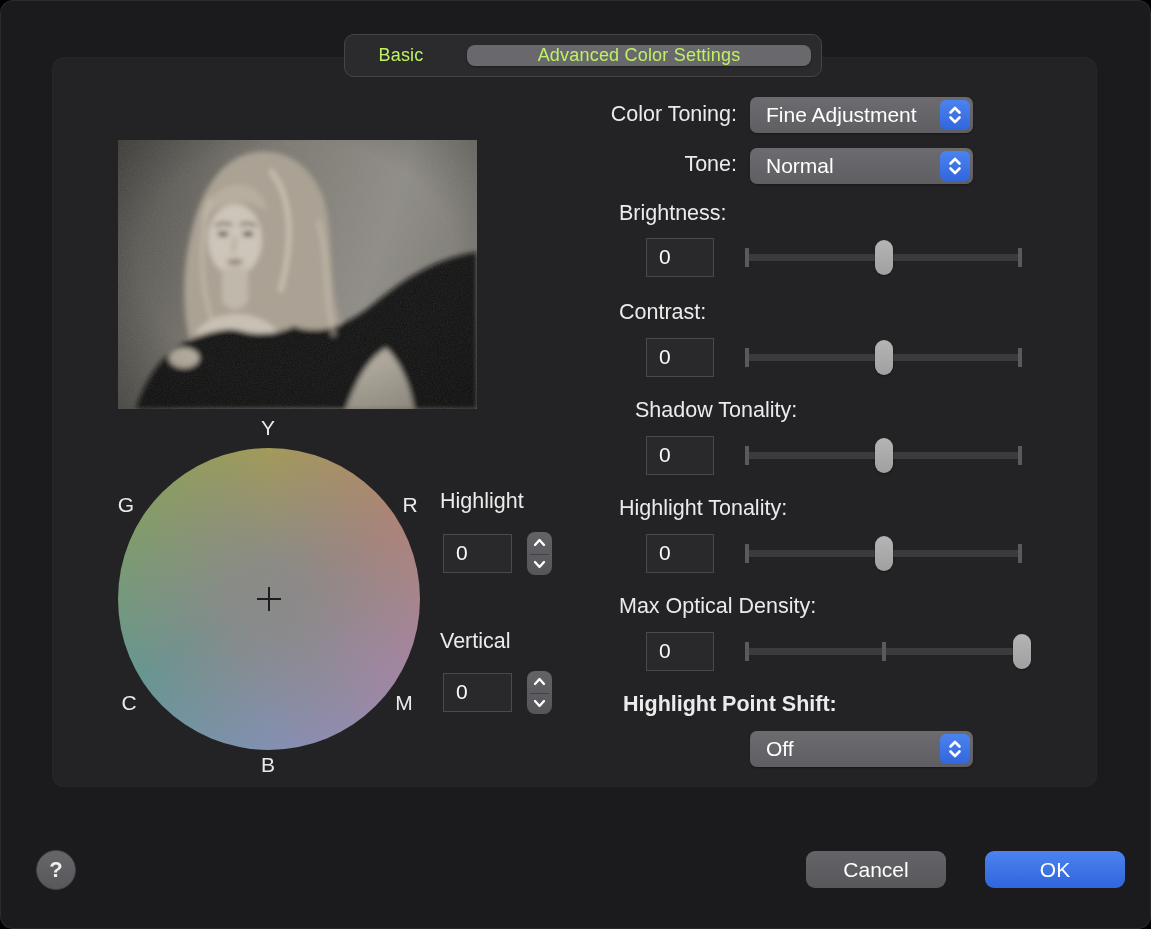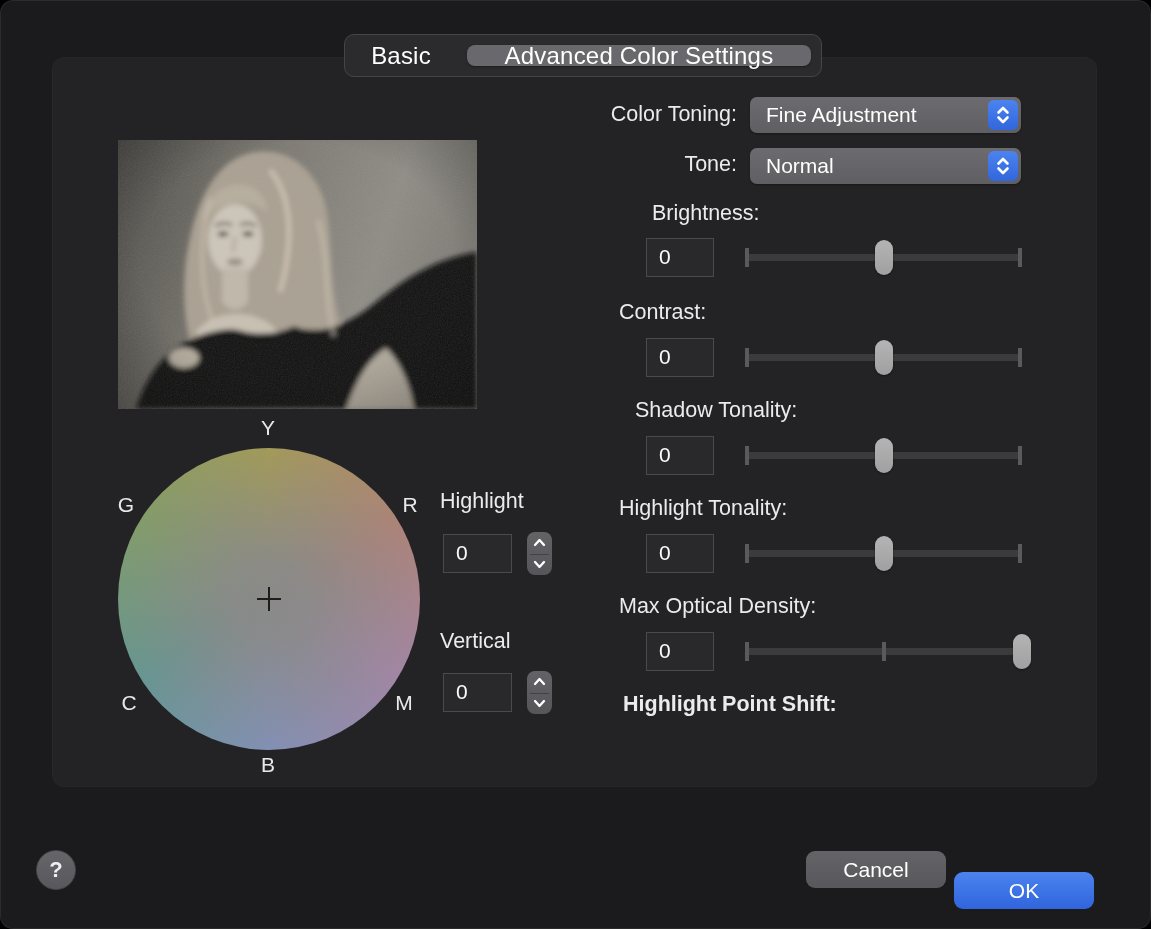--- a/index.html
+++ b/index.html
@@ -6,21 +6,21 @@
   #stage{position:relative;width:1151px;height:929px;background:#000;overflow:hidden;
          font-family:"Liberation Sans","DejaVu Sans",sans-serif;-webkit-font-smoothing:antialiased;}
   #window{position:absolute;inset:0;background:#1b1b1d;border-radius:13px;
           box-shadow:inset 0 0 0 1px rgba(255,255,255,0.07);}
   #panel{position:absolute;left:52px;top:57px;width:1045px;height:730px;background:#232325;
          border-radius:12px;box-shadow:inset 0 0 0 1px rgba(255,255,255,0.02);}
 
   
   #tabs{position:absolute;left:344px;top:34px;height:43px;display:flex;background:#2b2b2d;
         border:1px solid #454548;border-radius:10px;box-sizing:border-box;z-index:3;}
-  .tab{display:flex;align-items:center;justify-content:center;font-size:24px;color:#ffffff;
+  .tab{display:flex;align-items:center;justify-content:center;font-size:18px;color:#bef264;
        font-weight:500;letter-spacing:.2px;cursor:default;}
   .tab.basic{width:112px;}
   .tab.advanced{width:344px;background:#69696d;border-radius:8px;margin:10px;
                 box-shadow:0 1px 2px rgba(0,0,0,0.35);}
 
   
   .lbl{position:absolute;font-size:21.5px;line-height:28px;color:#ebebeb;white-space:nowrap;}
   .r-lbl{position:absolute;left:480px;width:257px;text-align:right;font-size:21.5px;line-height:28px;color:#ebebeb;}
 
   
@@ -30,21 +30,21 @@
 
   
   .slider{position:absolute;width:277px;height:35px;}
   .slider .track{position:absolute;left:0;right:0;top:14px;height:7px;background:#3b3b3d;}
   .slider .cap{position:absolute;top:8px;width:4px;height:19px;background:#5a5a5c;}
   .slider .cap-l{left:0;}.slider .cap-r{right:0;}.slider .cap-c{left:calc(50% - 2px);}
   .slider .thumb{position:absolute;top:0;width:18px;height:35px;border-radius:9px;
                  background:linear-gradient(#b4b4b4,#a0a0a0);box-shadow:0 1px 2px rgba(0,0,0,.4);}
 
   
-  .dropdown{position:absolute;width:271px;height:36px;border-radius:7px;
+  .dropdown{position:absolute;width:223px;height:36px;border-radius:7px;
             background:linear-gradient(#6c6c70,#5f5f63);box-shadow:0 1px 2px rgba(0,0,0,.35);}
   .dd-label{position:absolute;left:16px;top:0;line-height:36px;font-size:21px;color:#ffffff;}
   .dd-btn{position:absolute;right:3px;top:3px;width:30px;height:30px;border-radius:6px;
           background:linear-gradient(#4b83ef,#3266dd);display:flex;align-items:center;justify-content:center;}
 
   
   .stepper{position:absolute;width:25px;height:43px;border-radius:8px;
            background:linear-gradient(#636367,#56565a);display:flex;flex-direction:column;
            align-items:center;justify-content:space-between;padding:6px 0;box-sizing:border-box;}
   .stepper .mid{position:absolute;top:50%;left:3px;right:3px;height:1px;background:rgba(0,0,0,.28);}
@@ -59,21 +59,21 @@
   
   #preview{position:absolute;left:118px;top:140px;width:359px;height:269px;overflow:hidden;}
 
   
   #help{position:absolute;left:36px;top:850px;width:40px;height:40px;border-radius:50%;
         background:linear-gradient(#66666a,#58585c);border:1px solid #454549;box-sizing:border-box;
         display:flex;align-items:center;justify-content:center;font-size:22px;font-weight:700;color:#efefef;}
   .btn{position:absolute;top:851px;width:140px;height:37px;border-radius:9px;border:none;
        font-family:inherit;font-size:21px;color:#fff;display:flex;align-items:center;justify-content:center;}
   #cancel{left:806px;background:linear-gradient(#646468,#58585c);}
-  #ok{left:954px;background:linear-gradient(#4b83ef,#3065dc);margin-top:21px;}
+  #ok{left:985px;background:linear-gradient(#4b83ef,#3065dc);}
 </style>
 </head>
 <body>
 
 <div id="stage">
   <div id="window"></div>
   <div id="panel"></div>
 
   <div id="tabs">
     <div class="tab basic">Basic</div>
@@ -175,21 +175,21 @@
   <div class="r-lbl" style="top:150px;">Tone:</div>
   <div class="dropdown" style="left:750px;top:148px;">
     <span class="dd-label">Normal</span>
     <span class="dd-btn">
       <svg width="16" height="22" viewBox="0 0 16 22">
           <path d="M3.5 8.5 L8 4 L12.5 8.5 M3.5 13.5 L8 18 L12.5 13.5" fill="none" stroke="#fff" stroke-width="2.6" stroke-linecap="round" stroke-linejoin="round"></path>
         </svg>
     </span>
   </div>
 
-  <div class="lbl" style="left:619px;top:199px;margin-left:33px;">Brightness:</div>
+  <div class="lbl" style="left:619px;top:199px;">Brightness:</div>
   <div class="field" style="left:646px;top:238px;">0</div>
   <div class="slider" style="left:745px;top:240px;">
     <div class="track"></div>
     <div class="cap cap-l"></div>
     <div class="cap cap-c"></div>
     <div class="cap cap-r"></div>
     <div class="thumb" style="left: calc(50% - 9px);"></div>
   </div>
 
   <div class="lbl" style="left:619px;top:298px;">Contrast:</div>
@@ -225,19 +225,27 @@
   <div class="lbl" style="left:619px;top:592px;">Max Optical Density:</div>
   <div class="field" style="left:646px;top:632px;">0</div>
   <div class="slider" style="left:745px;top:634px;">
     <div class="track"></div>
     <div class="cap cap-l"></div>
     <div class="cap cap-c"></div>
     <div class="thumb" style="left: calc(100% - 9px);"></div>
   </div>
 
   <div class="lbl" style="left:623px;top:690px;font-weight:bold;">Highlight Point Shift:</div>
+  <div class="dropdown" style="left:750px;top:731px;">
+    <span class="dd-label">Off</span>
+    <span class="dd-btn">
+      <svg width="16" height="22" viewBox="0 0 16 22">
+          <path d="M3.5 8.5 L8 4 L12.5 8.5 M3.5 13.5 L8 18 L12.5 13.5" fill="none" stroke="#fff" stroke-width="2.6" stroke-linecap="round" stroke-linejoin="round"></path>
+        </svg>
+    </span>
+  </div>
 
   <div id="help">
     <span>?</span>
   </div>
   <div class="btn" id="cancel">Cancel</div>
   <div class="btn" id="ok">OK</div>
 </div>
 
 </body></html>

